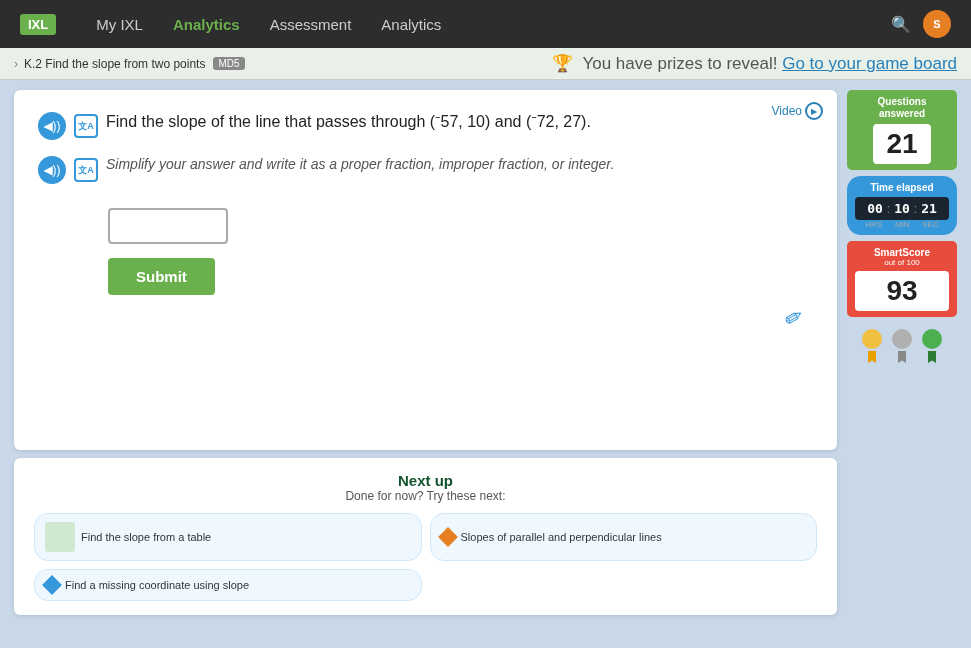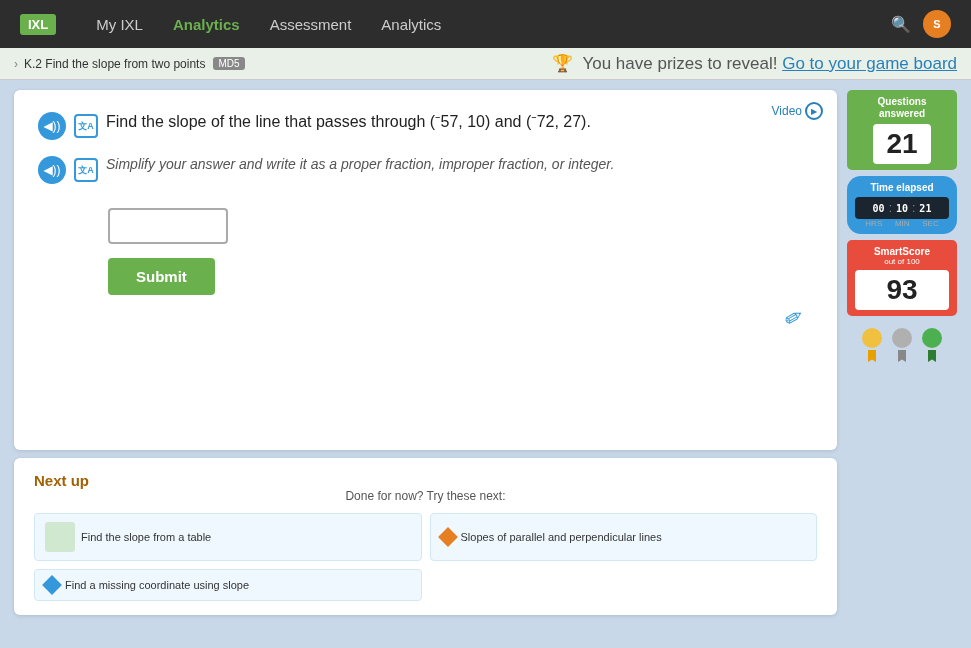--- a/index.html
+++ b/index.html
@@ -247,37 +247,38 @@
     
     .next-up-card {
       background: white;
       border-radius: 6px;
       padding: 14px 20px;
       box-shadow: 0 1px 4px rgba(0,0,0,0.12);
     }
     .next-up-title {
       font-size: 15px;
       font-weight: bold;
-      color: #a16207;
+      color: #14532d;
+      text-align: center;
     }
     .next-up-subtitle {
       font-size: 12px;
       color: #555;
       text-align: center;
       margin-bottom: 10px;
     }
     .next-up-grid {
       display: grid;
       grid-template-columns: 1fr 1fr;
       gap: 8px;
     }
     .next-up-item {
       background: #f0f8ff;
       border: 1px solid #d0e8f8;
-      border-radius: 4px;
+      border-radius: 14px;
       padding: 8px 10px;
       font-size: 11px;
       color: #333;
       cursor: pointer;
       display: flex;
       align-items: center;
       gap: 6px;
     }
     .next-up-diamond {
       width: 14px;
@@ -343,21 +344,21 @@
       border-radius: 4px;
       padding: 4px;
       margin-top: 4px;
       display: flex;
       justify-content: center;
       align-items: center;
       gap: 4px;
     }
     .time-num {
       color: white;
-      font-size: 10px;
+      font-size: 13px;
       font-weight: bold;
       font-family: monospace;
     }
     .time-sep {
       color: #888;
       font-size: 12px;
     }
     .time-sub {
       font-size: 8px;
       color: #aaa;

